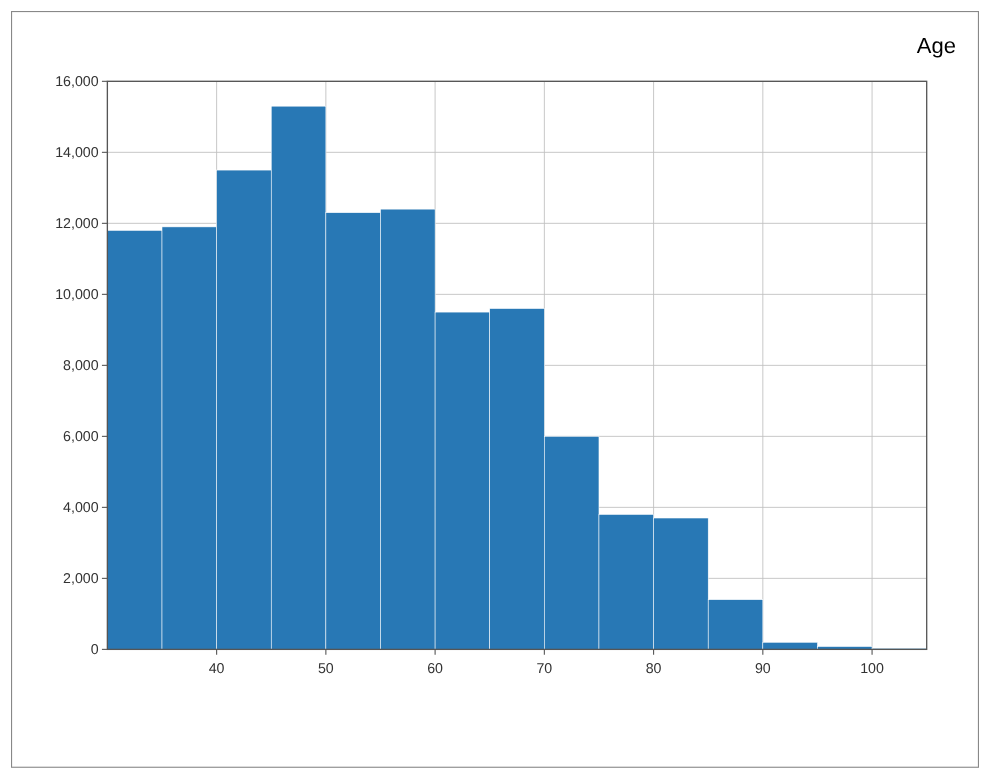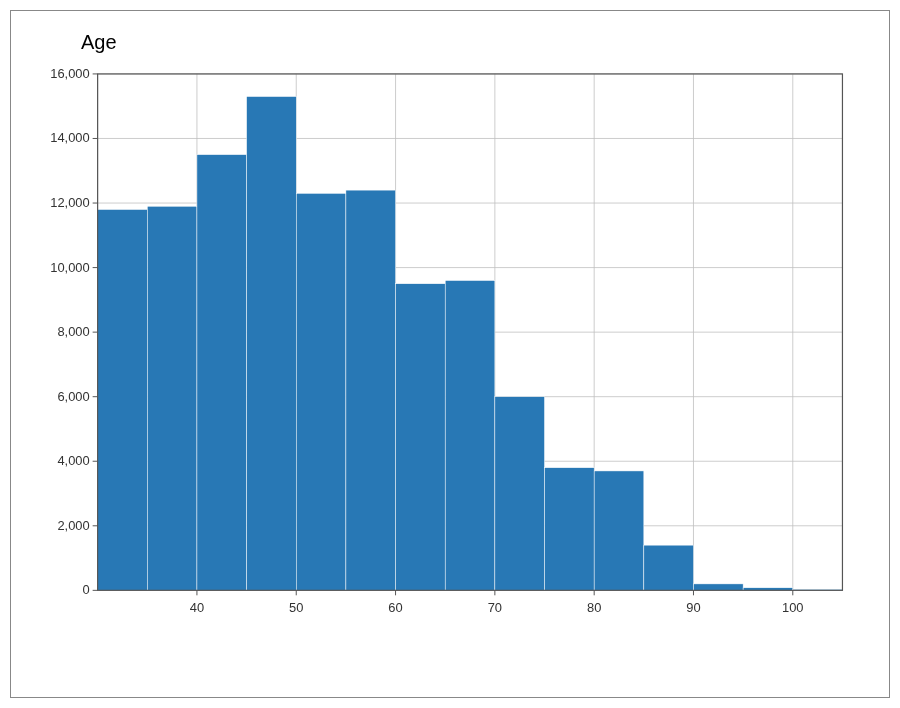--- a/index.html
+++ b/index.html
@@ -14,21 +14,21 @@
     }
     .chart-container {
       width: 880px;
       height: 688px;
       border: 1.5px solid #888;
       background: #fff;
       padding: 20px 20px 50px 70px;
       position: relative;
     }
     .chart-title {
-      text-align: left;
+      text-align: right;
       font-size: 20px;
       font-weight: normal;
       margin-bottom: 10px;
       color: #000;
     }
     .chart-area {
       position: relative;
       width: 100%;
       height: calc(100% - 40px);
     }

